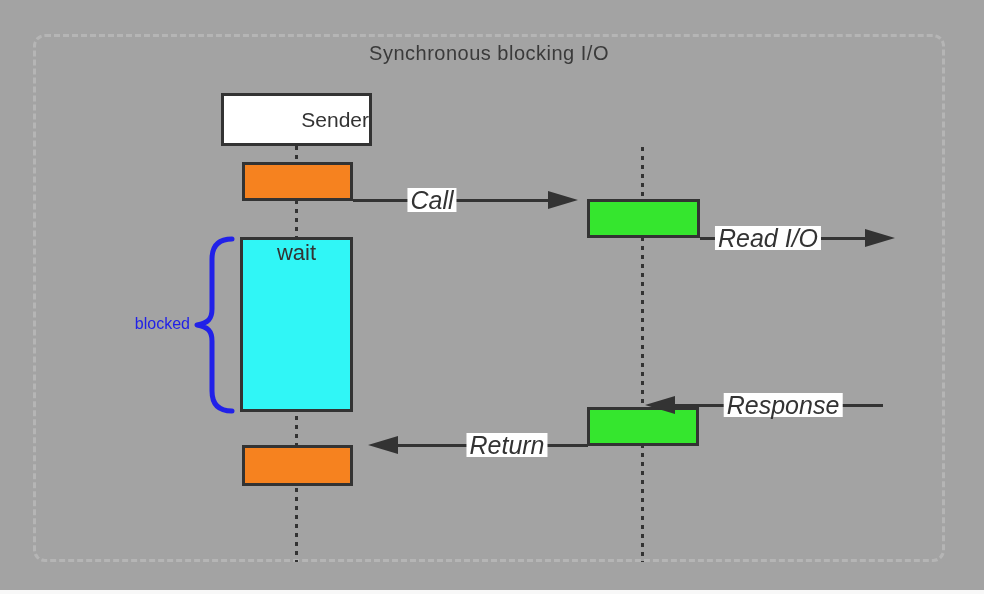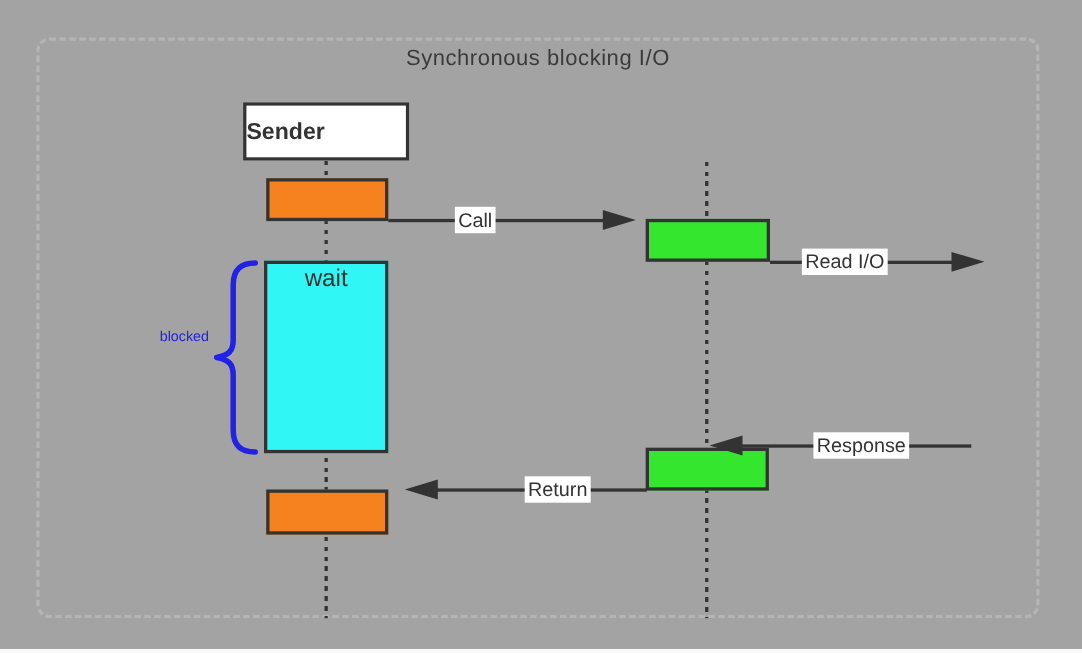--- a/index.html
+++ b/index.html
@@ -7,22 +7,22 @@
   body { font-family:"Liberation Sans", sans-serif; background:#F8F8F8; }
   .stage { position:relative; width:984px; height:590px; background:#a3a3a3; overflow:hidden; }
 
   .frame { position:absolute; left:33px; top:34px; width:912px; height:528px;
            border:3px dashed #B5B5B5; border-radius:12px; }
 
   .title { position:absolute; left:33px; top:42px; width:912px; text-align:center;
            font-size:20px; color:#3A3A3A; letter-spacing:0.5px; }
 
   .actor { position:absolute; width:151px; height:53px; background:#FFFFFF;
-           border:3px solid #333333; display:flex; align-items:center; justify-content:flex-start;
-           font-size:21px; font-weight:bold; color:#333333; z-index:3; }
+           border:3px solid #333333; display:flex; align-items:center; justify-content:flex-end;
+           font-size:21px; font-weight:normal; color:#333333; z-index:3; }
   .actor.sender   { left:221px; top:93px; }
   .actor.receiver { left:567px; top:94px; }
 
   .lifeline { position:absolute; width:3px; z-index:1;
               background-image:repeating-linear-gradient(to bottom,#333 0px,#333 4px,transparent 4px,transparent 9px); }
   .lifeline.sender   { left:295px; top:146px; height:416px; }
   .lifeline.receiver { left:641px; top:147px; height:415px; }
 
   .activation { position:absolute; border:3px solid #333333; z-index:2; }
   .act-orange-1 { left:242px; top:162px; width:111px; height:39px; }
@@ -32,25 +32,25 @@
   .act-wait     { left:240px; top:237px; width:113px; height:175px;
                   display:flex; justify-content:center;
                   font-size:22px; color:#333333; }
 
   .arrow-line { position:absolute; height:3px; background:#333333; z-index:4; }
   .arrow-head { position:absolute; width:0; height:0; z-index:4; }
   .arrow-head.right { border-left:30px solid #333333; border-top:9px solid transparent; border-bottom:9px solid transparent; }
   .arrow-head.left  { border-right:30px solid #333333; border-top:9px solid transparent; border-bottom:9px solid transparent; }
 
   .msg-label { position:absolute; transform:translateX(-50%); z-index:5;
-               background:#FFFFFF; color:#333333; font-size:18px; line-height:24px;
-               padding:0 3px; white-space:nowrap; }
+               background:#FFFFFF; color:#333333; font-size:25px; line-height:24px;
+               padding:0 3px; white-space:nowrap;font-style:italic; }
 
-  .blocked-label { position:absolute; left:90px; top:298px; width:100px; text-align:right;
-                   font-size:13px; z-index:3; }
+  .blocked-label { position:absolute; left:90px; top:315px; width:100px; text-align:right;
+                   font-size:16px; z-index:3; }
   .brace-svg { position:absolute; left:192px; top:235px; z-index:3; }
 </style>
 </head>
 <body>
 
 <div class="stage">
 
   <div class="frame"></div>
 
   <div class="title">Synchronous blocking I/O</div>

